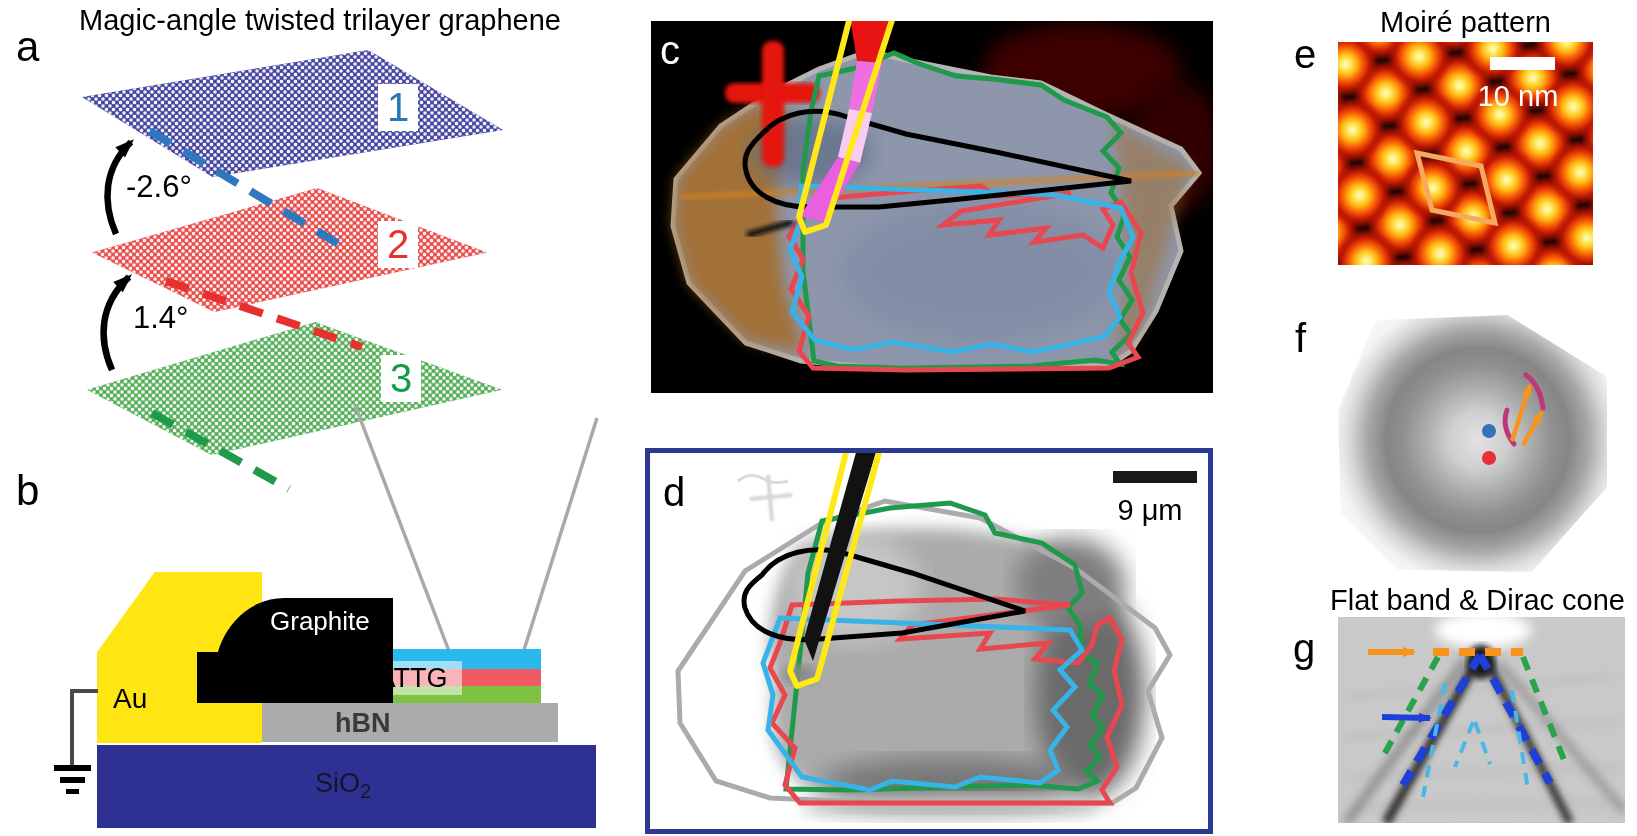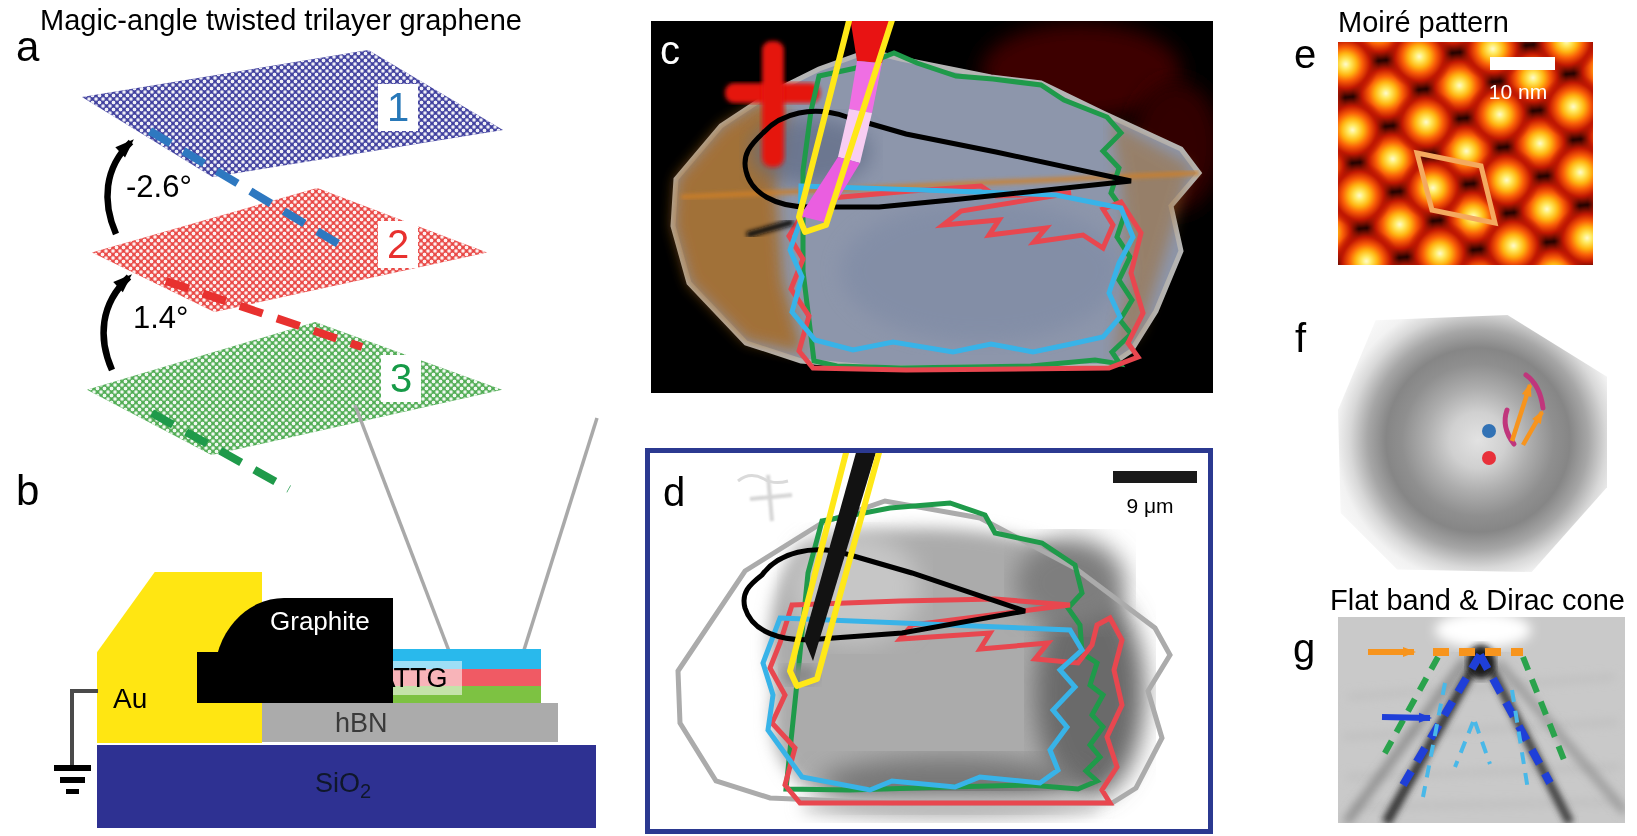--- a/index.html
+++ b/index.html
@@ -1,32 +1,32 @@
 <!DOCTYPE html>
 <html><head>
 <meta charset="utf-8">
 <style>
   * { box-sizing: border-box; }
   html,body { margin:0; padding:0; background:#fff; font-family:"Liberation Sans", sans-serif; }
   #fig { position:relative; width:1637px; height:836px; background:#fff; overflow:hidden; }
   .abs { position:absolute; }
   .panel-label { font-size:42px; color:#000; line-height:1; }
-  .panel-title { font-size:29px; color:#000; text-align:left; white-space:nowrap; }
+  .panel-title { font-size:29px; color:#000; text-align:center; white-space:nowrap; }
   .angle-text { font-size:31px; color:#000; white-space:nowrap; }
   .sheet { position:absolute; }
   .sheet-tex { width:100%; height:100%;
      background-image:
        radial-gradient(circle, rgba(255,255,255,.92) 1.4px, rgba(255,255,255,0) 2.3px),
        radial-gradient(circle, rgba(255,255,255,.92) 1.4px, rgba(255,255,255,0) 2.3px);
      background-size:7px 7px; background-position:0 0, 3.5px 3.5px; }
   .num-badge { position:absolute; background:#fff; text-align:center; font-size:40px;
      width:40px; height:47px; line-height:47px; }
   .blayer { position:absolute; }
   .blabel { position:absolute; color:#000; font-size:27px; white-space:nowrap; }
-  .scale-text { position:absolute; font-size:21px; white-space:nowrap; }
+  .scale-text { position:absolute; font-size:29px; white-space:nowrap; }
   svg { display:block; }
   .noptr { pointer-events:none; }
 </style>
 </head>
 <body>
 
 <div id="fig">
 
   <div class="abs panel-title" style="left:40px; top:4px; width:560px;">Magic-angle twisted trilayer graphene</div>
   <div class="abs panel-label" style="left:16px; top:26px;">a</div>
@@ -64,21 +64,21 @@
   </svg>
 
   <div class="abs panel-label" style="left:16px; top:470px;">b</div>
 
   <div class="blayer" style="left:97px; top:745px; width:499px; height:83px; background:#2e3192;"></div>
   <div class="blabel" style="left:315px; top:768px; color:#0f172a;">
     <span>SiO</span><sub style="font-size:20px;">2</sub>
   </div>
 
   <div class="blayer" style="left:160px; top:703px; width:398px; height:39px; background:#ababab;"></div>
-  <div class="blabel" style="left:335px; top:708px; color:#3a3a3a;">hBN</div>
+  <div class="blabel" style="left:335px; top:708px; color:#3a3a3a;font-weight:bold;">hBN</div>
 
   <div class="blayer" style="left:225px; top:686px; width:316px; height:17px; background:#7dc242;"></div>
   <div class="blayer" style="left:225px; top:669px; width:316px; height:17px; background:#f05a64;"></div>
   <div class="blayer" style="left:225px; top:649px; width:316px; height:20px; background:#29b9ec;"></div>
   <div class="blayer" style="left:350px; top:661px; width:112px; height:34px; background:rgba(255,255,255,.55);"></div>
   <div class="blabel" style="left:355px; top:663px;">MATTG</div>
 
   <div class="blayer" style="left:97px; top:572px; width:165px; height:171px; background:#ffe612; clip-path:polygon(35% 0%, 100% 0%, 100% 100%, 0% 100%, 0% 47%);"></div>
   <div class="blabel" style="left:113px; top:683px; font-size:28px;">Au</div>
 

